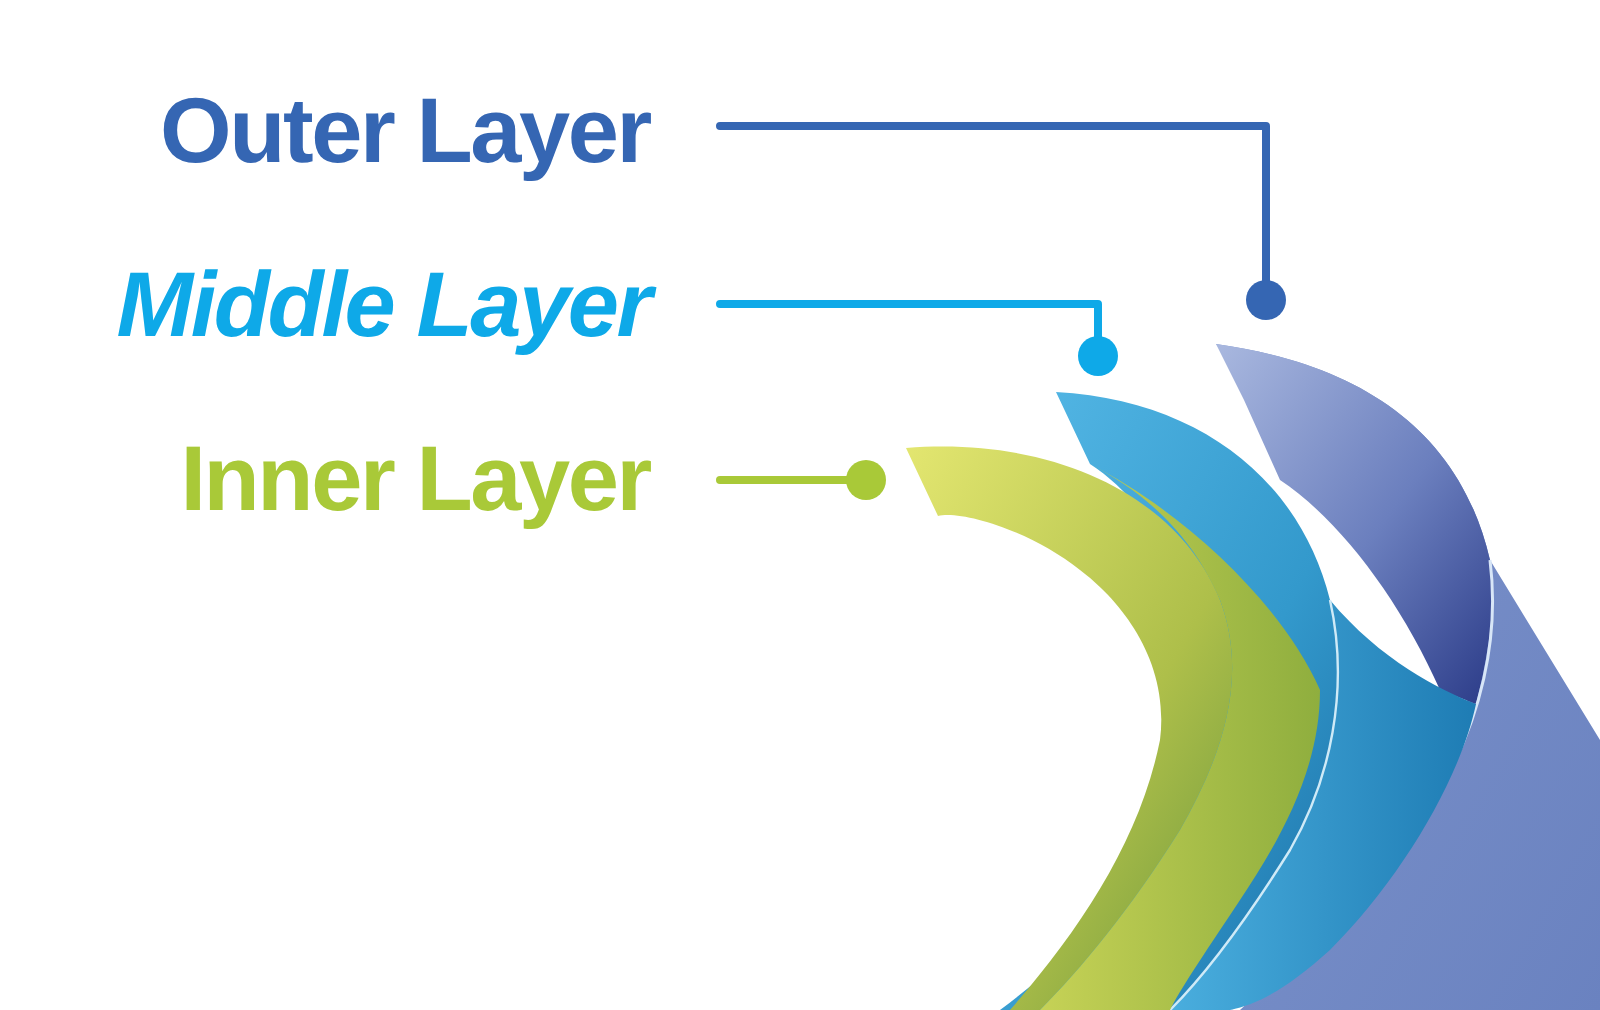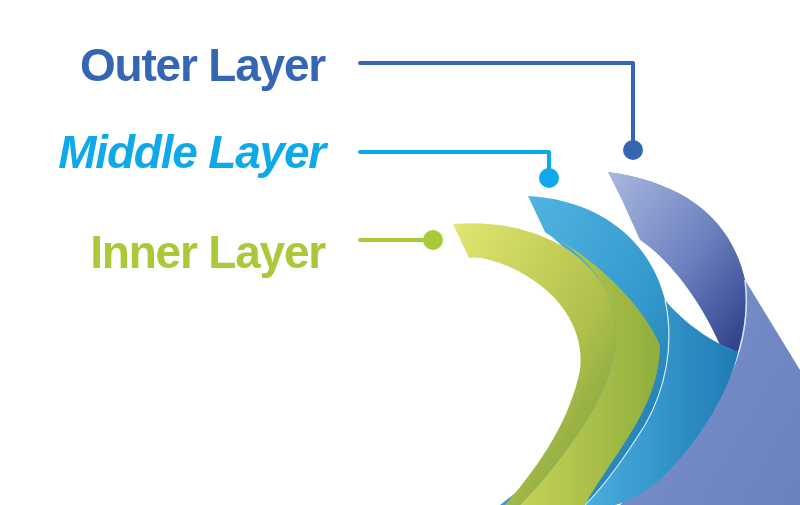--- a/index.html
+++ b/index.html
@@ -25,21 +25,21 @@
       font-family: "Liberation Sans", "DejaVu Sans", sans-serif;
       font-weight: bold;
       font-size: 46px;
       letter-spacing: -1.2px;
       line-height: 1;
       white-space: nowrap;
       text-align: right;
     }
     .label-outer  { top: 42px;  color: #3566b3; }
     .label-middle { top: 129px; color: #0ea9e8; font-style: italic; }
-    .label-inner  { top: 229px; color: #a9c938; }
+    .label-inner  { top: 216px; color: #a9c938; }
     svg.art {
       position: absolute;
       left: 0; top: 0;
     }
   </style>
 </head>
 <body>
 
 <div class="stage">
 

